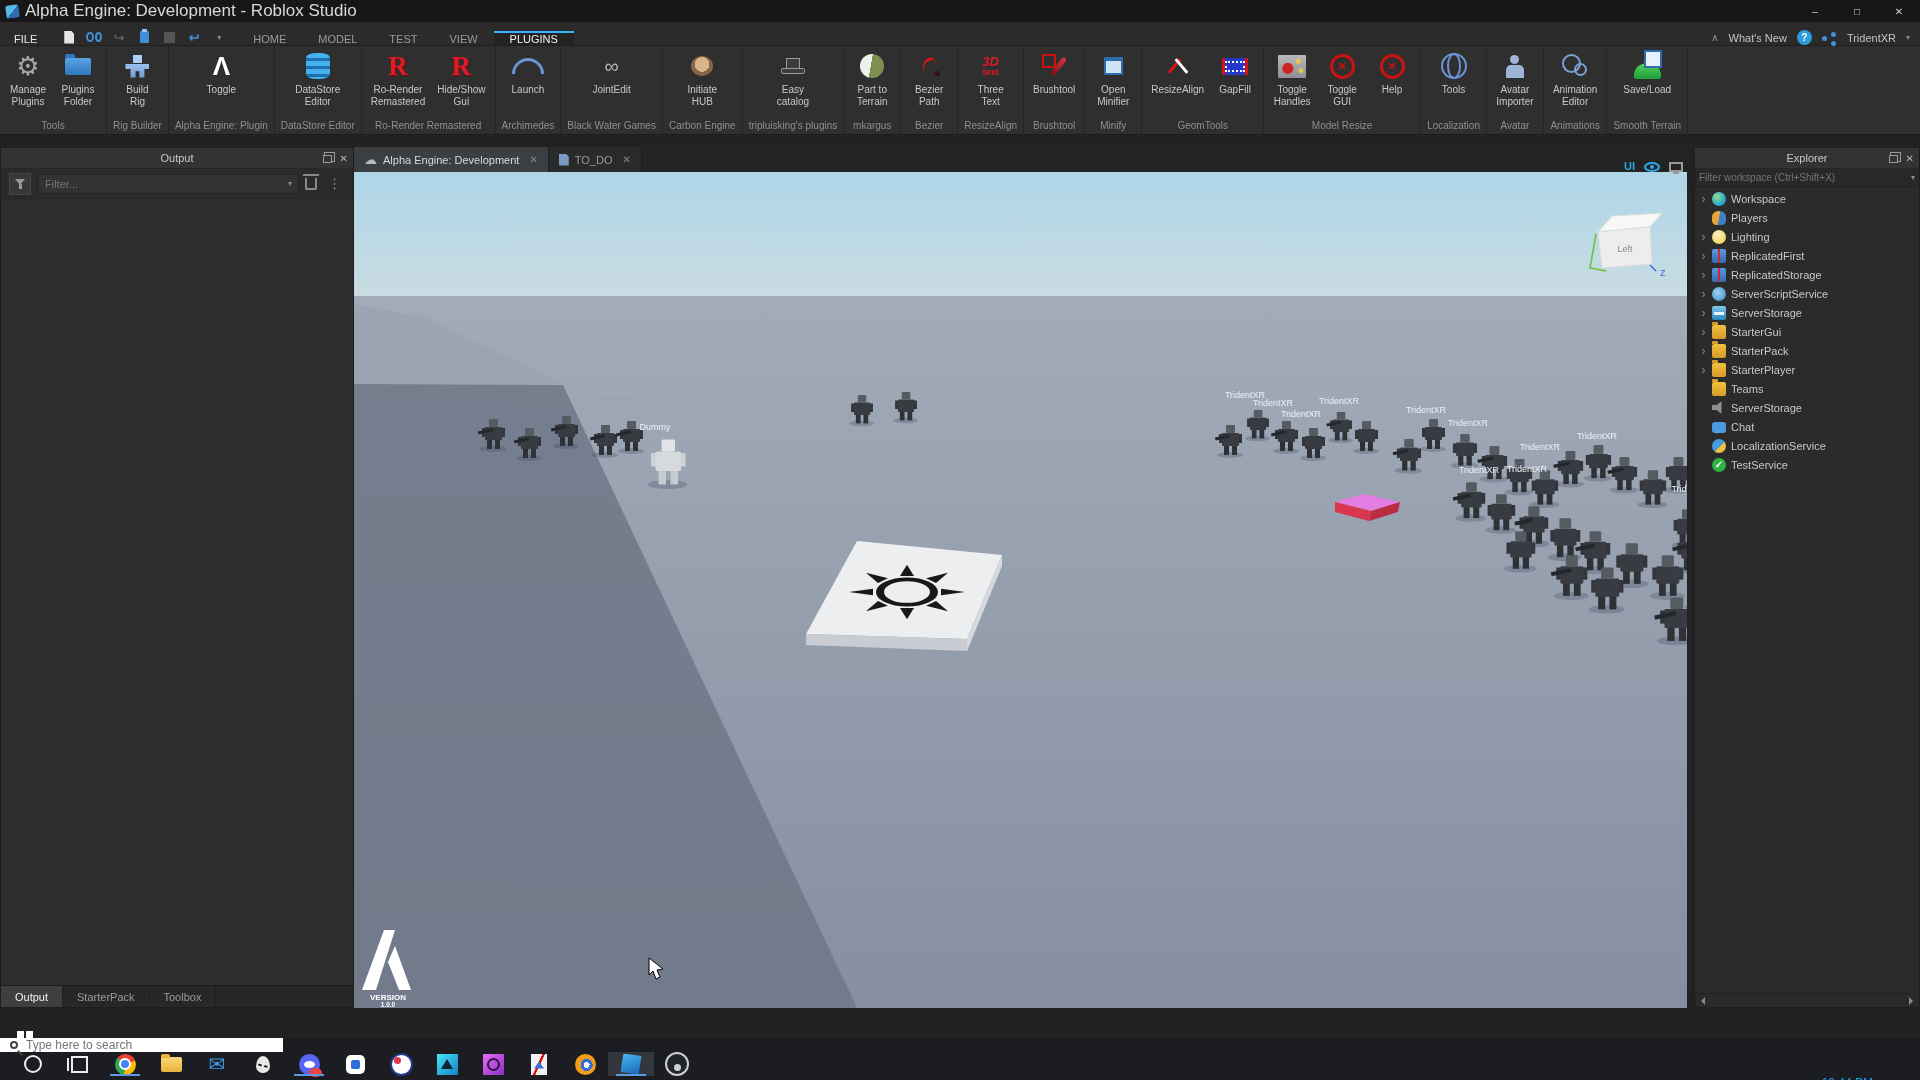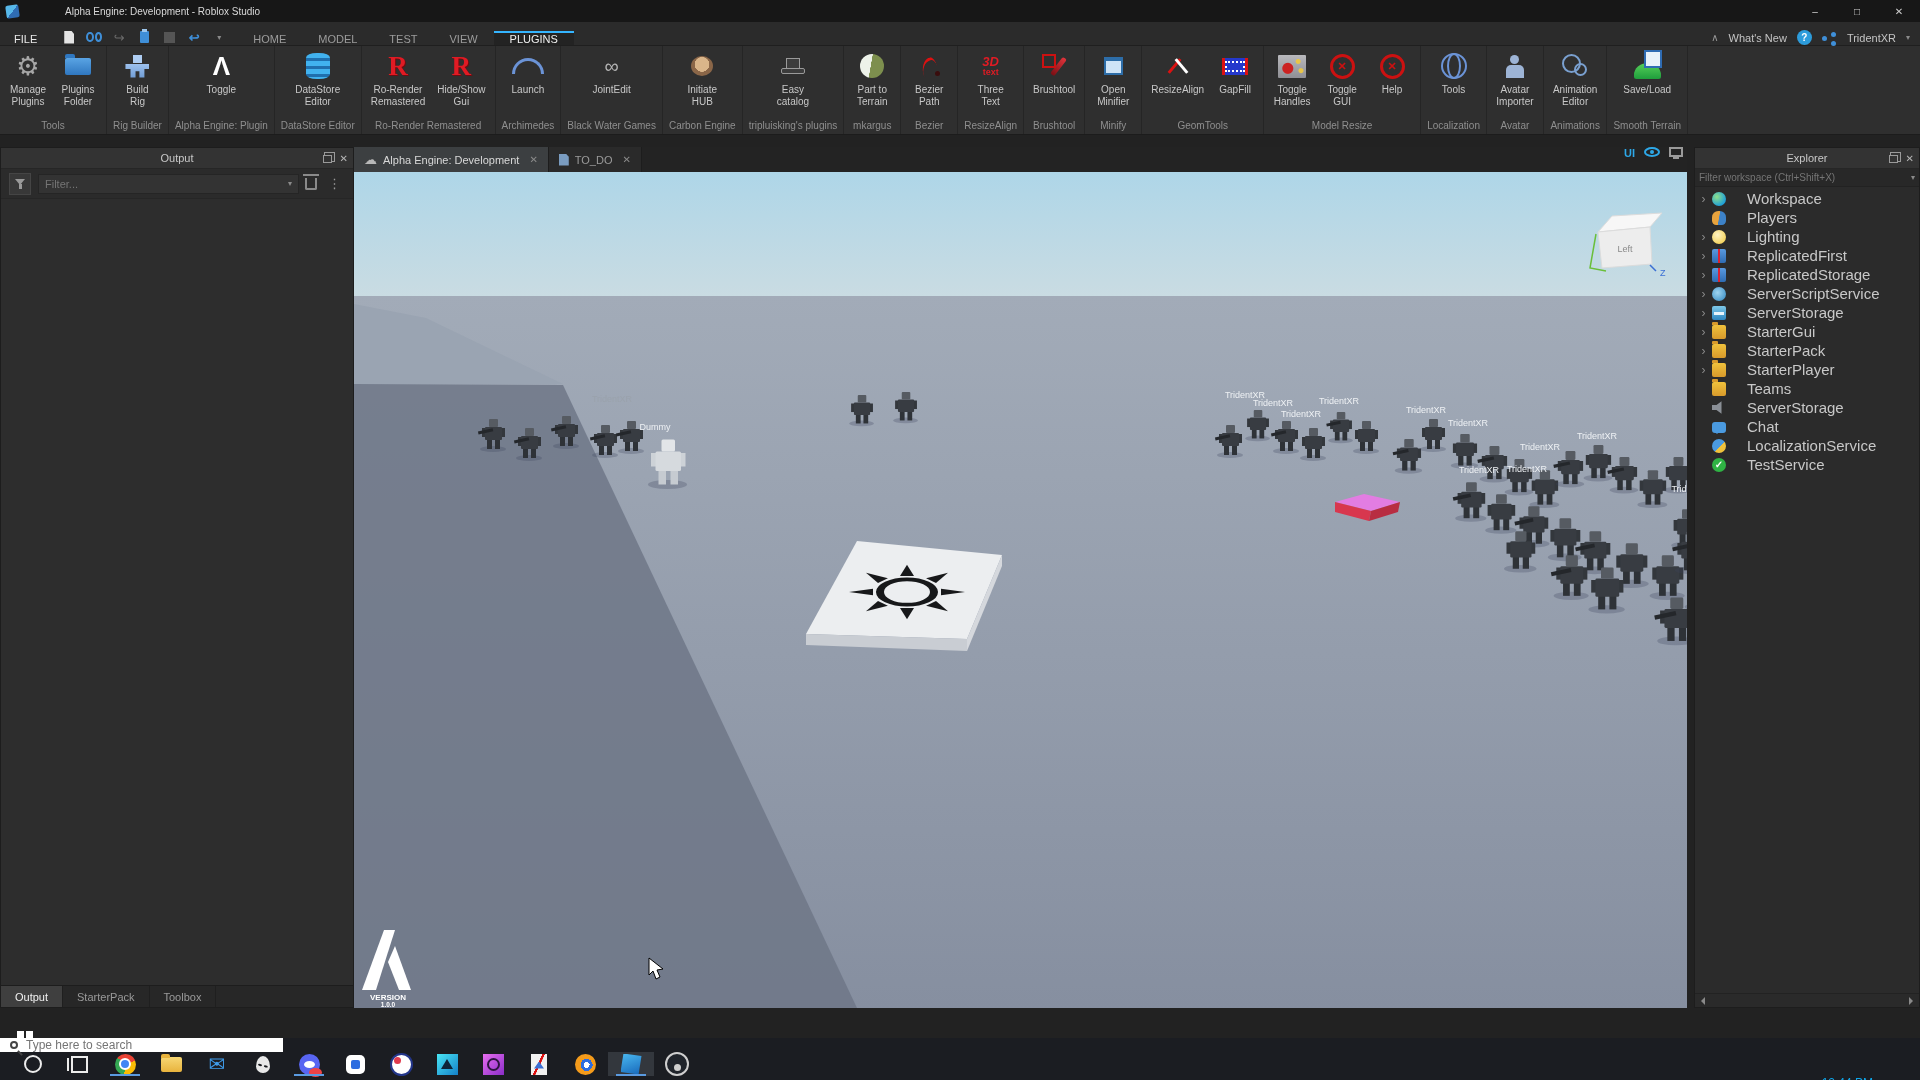--- a/index.html
+++ b/index.html
@@ -3,21 +3,21 @@
 <meta charset="utf-8">
 <style>
   *{margin:0;padding:0;box-sizing:border-box;}
   html,body{width:1920px;height:1080px;overflow:hidden;background:#1b1b1b;
     font-family:"Liberation Sans",sans-serif;color:#cfcfcf;font-size:11px;}
 
   
   .titlebar{height:22px;background:#171717;display:flex;align-items:center;padding-left:6px;}
   .app-icon{width:13px;height:13px;border-radius:2px;margin-right:6px;
     background:linear-gradient(135deg,#57b8ea 0 50%,#2f6cb3 50% 100%);transform:rotate(-8deg);}
-  .titlebar .title{font-size:10px;color:#d8d8d8;margin-left:40px;}
+  .titlebar .title{font-size:17px;color:#d8d8d8;}
   .win-btns{margin-left:auto;display:flex;height:22px;}
   .win-btn{width:42px;display:flex;align-items:center;justify-content:center;color:#cfcfcf;font-size:10px;}
 
   
   .menubar{height:24px;background:#2b2b2b;display:flex;align-items:flex-end;border-bottom:1px solid #1f1f1f;}
   .file-btn{padding:0 14px;display:flex;align-items:center;color:#e8e8e8;font-size:11px;}
   .qat{display:flex;align-items:center;gap:9px;padding:0 10px;}
   .qat span{display:inline-flex;align-items:center;justify-content:center;width:16px;height:16px;position:relative;}
   .qat-new-file::before{content:"";width:10px;height:13px;background:#e4e4e4;
     clip-path:polygon(0 0,70% 0,100% 28%,100% 100%,0 100%);}
@@ -128,37 +128,37 @@
   .btab.active{background:#3f3f3f;color:#f0f0f0;}
 
   
   .center-col{flex:1;display:flex;flex-direction:column;padding-right:7px;}
   .doc-tabbar{height:25px;display:flex;align-items:stretch;background:#232323;position:relative;}
   .doc-tab{display:flex;align-items:center;gap:6px;padding:0 10px;font-size:11px;color:#9a9a9a;background:#2a2a2a;border-right:1px solid #1d1d1d;}
   .doc-tab.active{background:#3c3f41;color:#d8d8d8;}
   .tab-x{color:#8a8a8a;font-size:10px;margin-left:4px;}
   .cloud-ic{color:#b8b8b8;font-size:13px;}
   .script-ic{width:10px;height:12px;background:#7a9cc0;clip-path:polygon(0 0,70% 0,100% 28%,100% 100%,0 100%);}
-  .tabbar-right{position:absolute;right:4px;top:0;bottom:0;display:flex;align-items:flex-start;gap:9px;}
+  .tabbar-right{position:absolute;right:4px;top:0;bottom:0;display:flex;align-items:flex-end;gap:9px;}
   .ui-label{color:#2da8e8;font-weight:bold;font-size:11px;}
   .eye-ic{width:16px;height:10px;border:2px solid #2da8e8;border-radius:50%;position:relative;}
   .eye-ic::before{content:"";position:absolute;left:4px;top:1px;width:4px;height:4px;border-radius:50%;background:#2da8e8;}
   .monitor-ic{width:14px;height:10px;border:2px solid #9a9a9a;position:relative;}
   .monitor-ic::before{content:"";position:absolute;left:2px;bottom:-4px;width:6px;height:2px;background:#9a9a9a;}
   .viewport-wrap{width:1333px;height:836px;background:#000;}
   svg text{font-family:"Liberation Sans",sans-serif;}
 
   
   .right-panel{width:226px;flex:none;}
   .explorer-filter{height:18px;margin:0;display:flex;align-items:center;background:#282828;border-bottom:1px solid #222;padding:0 4px;}
   .explorer-filter input{flex:1;background:transparent;border:none;color:#8a8a8a;font-size:10px;font-family:"Liberation Sans",sans-serif;}
   .tree{flex:1;overflow:hidden;padding-top:2px;}
   .tree-row{height:19px;display:flex;align-items:center;padding-left:2px;}
   .tree-arrow{width:13px;color:#8a8a8a;font-size:12px;text-align:center;flex:none;}
-  .tree-label{color:#c8c8c8;font-size:15px;white-space:nowrap;margin-left:16px;}
+  .tree-label{color:#c8c8c8;font-size:11px;white-space:nowrap;}
   .ti{width:14px;height:14px;margin:0 5px 0 2px;flex:none;position:relative;border-radius:2px;}
   .ti-globe{border-radius:50%;background:radial-gradient(circle at 35% 35%,#8fe08a,#1e9fd8 72%);}
   .ti-players{border-radius:45% 45% 30% 30%;background:linear-gradient(100deg,#e8a33d 48%,#3d82c8 52%);}
   .ti-bulb{border-radius:50%;background:radial-gradient(circle at 40% 35%,#fff3c4,#f0c83c);}
   .ti-repl{background:linear-gradient(#5a9ae0,#2f6cb3);}
   .ti-repl::before{content:"";position:absolute;left:6px;top:0;bottom:0;width:2px;background:#d23;}
   .ti-serverscript{border-radius:50%;background:radial-gradient(circle at 40% 40%,#9fd4ef,#2e86c0);}
   .ti-serverstorage{background:linear-gradient(#7ec8e8,#2e86c0);}
   .ti-serverstorage::before{content:"";position:absolute;left:2px;right:2px;top:6px;height:3px;background:#e8f4fb;}
   .ti-folder{background:linear-gradient(#f0c23c,#d89a2b);}

